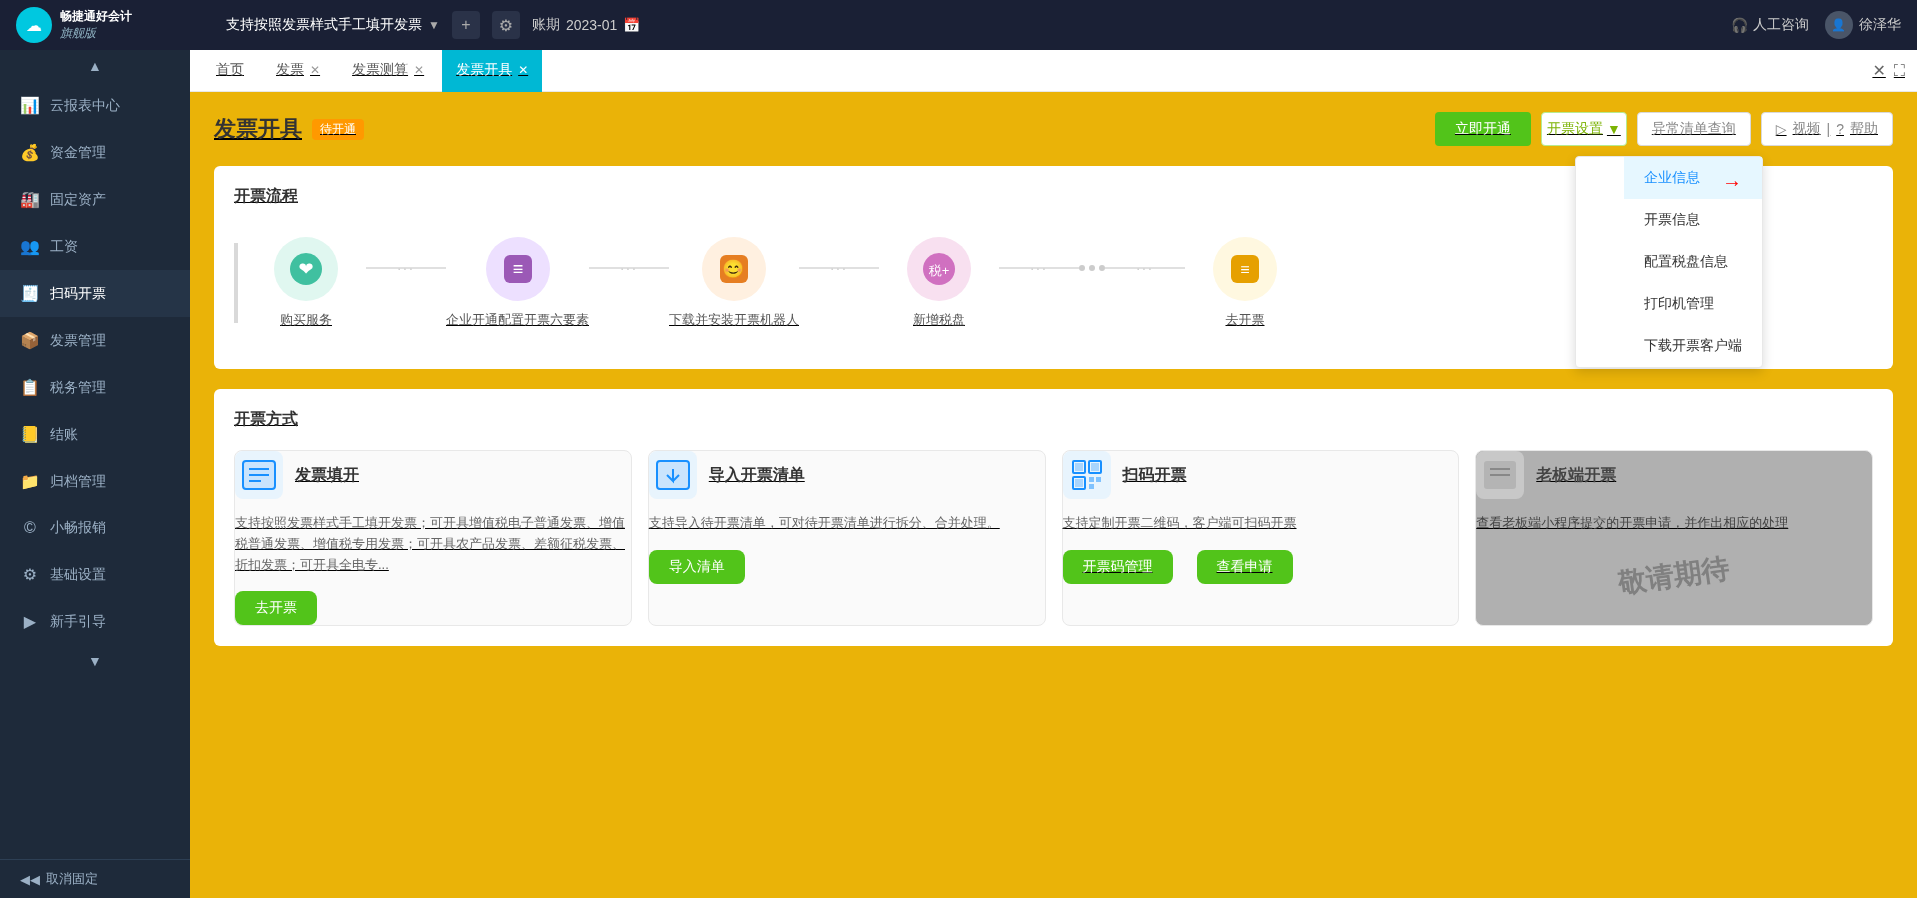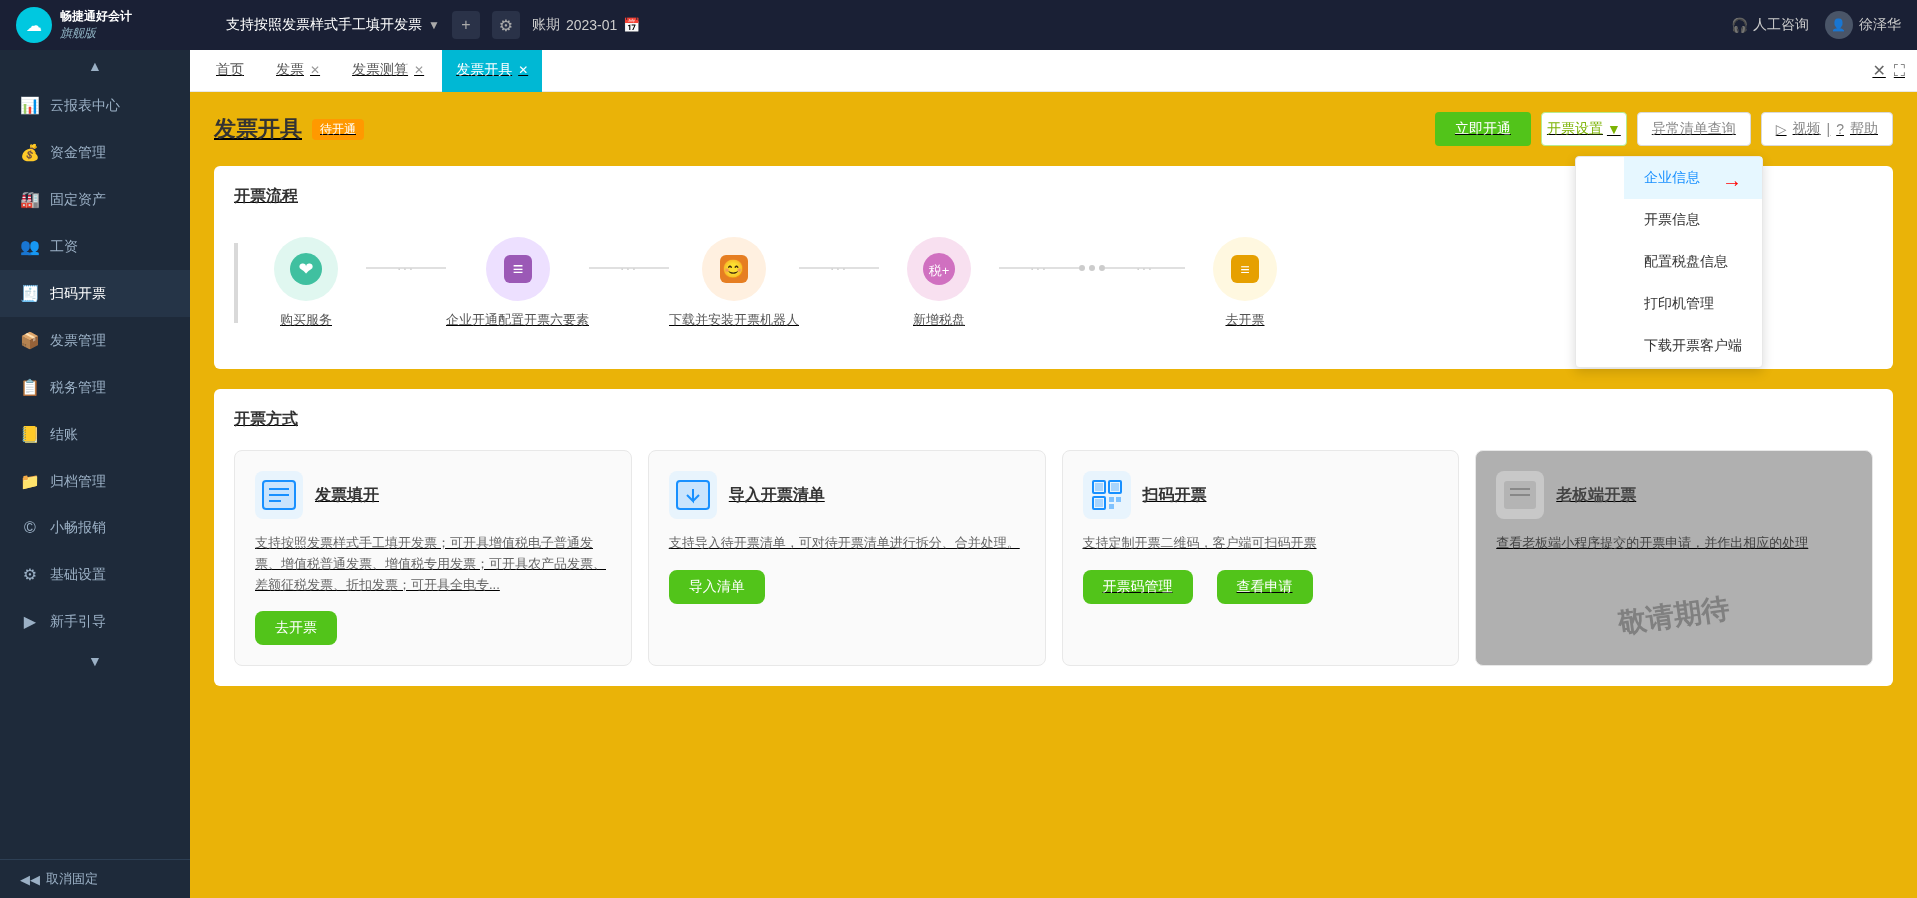--- a/index.html
+++ b/index.html
@@ -236,21 +236,20 @@
     
     .billing-methods {
       display: grid;
       grid-template-columns: repeat(4, 1fr);
       gap: 16px;
     }
     .billing-card {
       background: #fafafa;
       border: 1px solid #e8e8e8;
       border-radius: 8px;
-      padding: 20px;
       position: relative;
     }
     .billing-card.dark {
       background: #b0b0b0;
     }
     .billing-card-header {
       display: flex; align-items: center; gap: 12px;
       margin-bottom: 14px;
     }
     .billing-card-icon {

